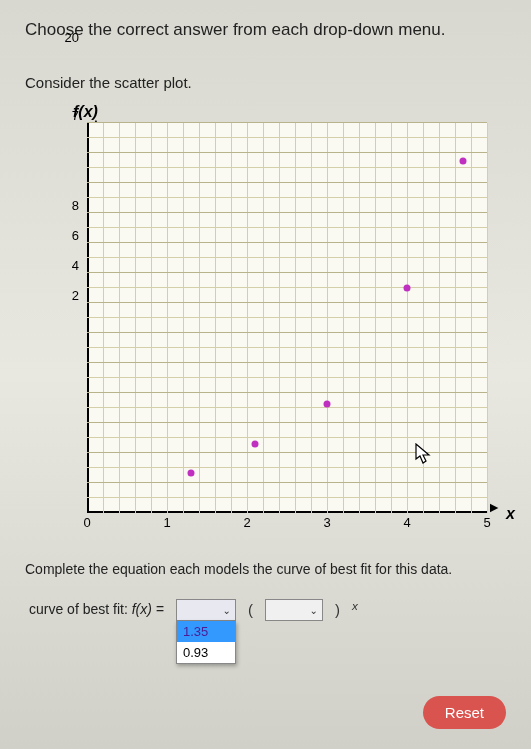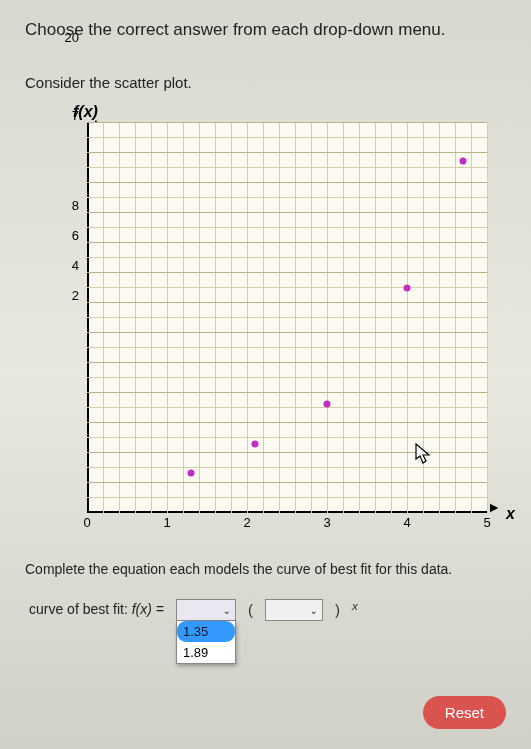--- a/index.html
+++ b/index.html
@@ -147,22 +147,21 @@
       border-top: none;
       box-shadow: 1px 2px 4px rgba(0,0,0,0.3);
     }
     .dropdown-option {
       padding: 3px 6px;
       font-size: 13px;
       color: #000;
     }
     .dropdown-option.highlighted {
       background: #3399ff;
-      color: #0f172a;
-      border-radius: 9px;
+      color: #4c1d95;
     }
     .paren { padding-top: 2px; font-size: 15px; }
     .select2 {
       width: 58px;
       height: 22px;
       background: #f0f0f0;
       border: 1px solid #888;
       display: flex;
       align-items: center;
       justify-content: flex-end;
@@ -289,21 +288,21 @@
 
 <div class="equation-row">
   <span class="eq-label"><span>curve of best fit: </span><i>f(x) =</i></span>
 
   <div class="dropdown-open">
     <div class="dropdown-top">
       <span class="chevron">⌄</span>
     </div>
     <div class="dropdown-list">
       <div class="dropdown-option highlighted">1.35</div>
-      <div class="dropdown-option">1.89</div>
+      <div class="dropdown-option">0.93</div>
     </div>
   </div>
 
   <span class="paren">(</span>
 
   <div class="select2">
     <span class="chevron">⌄</span>
   </div>
 
   <span class="paren">)</span>

